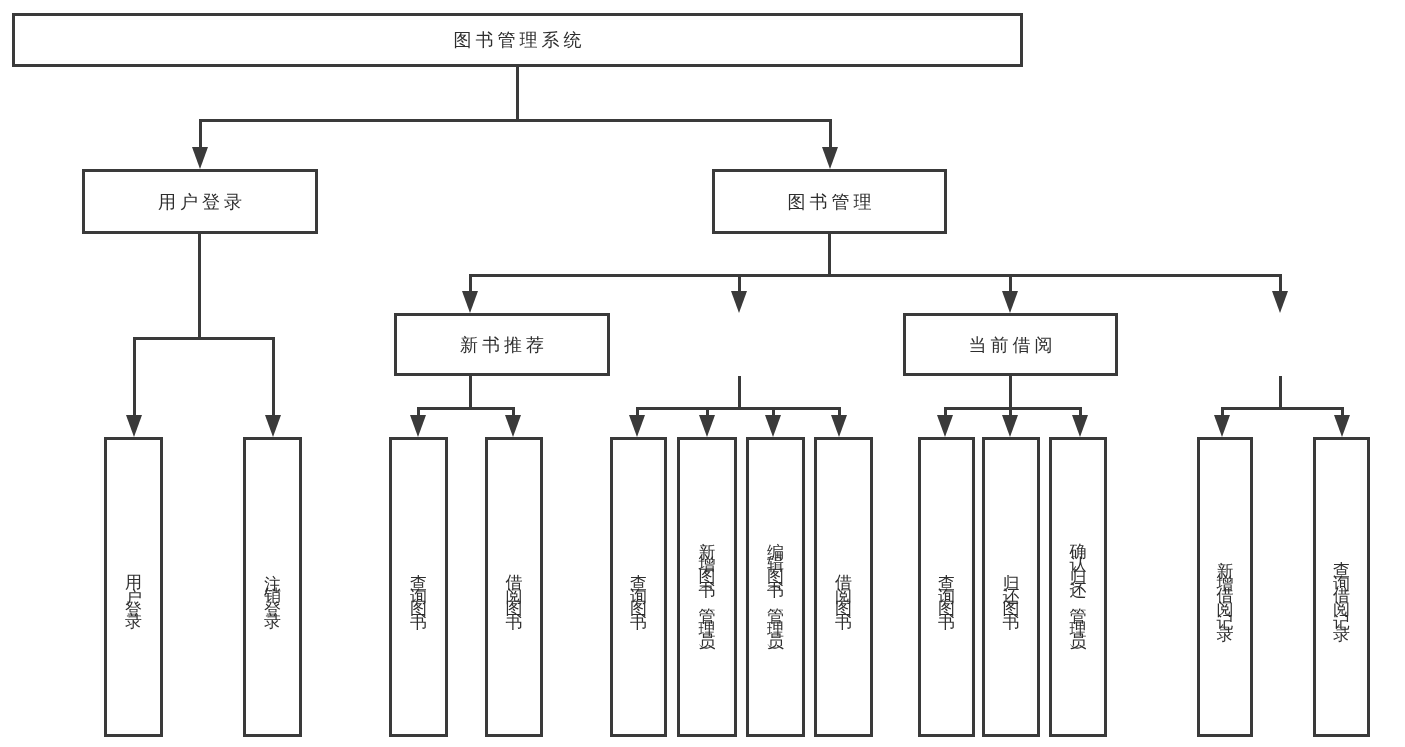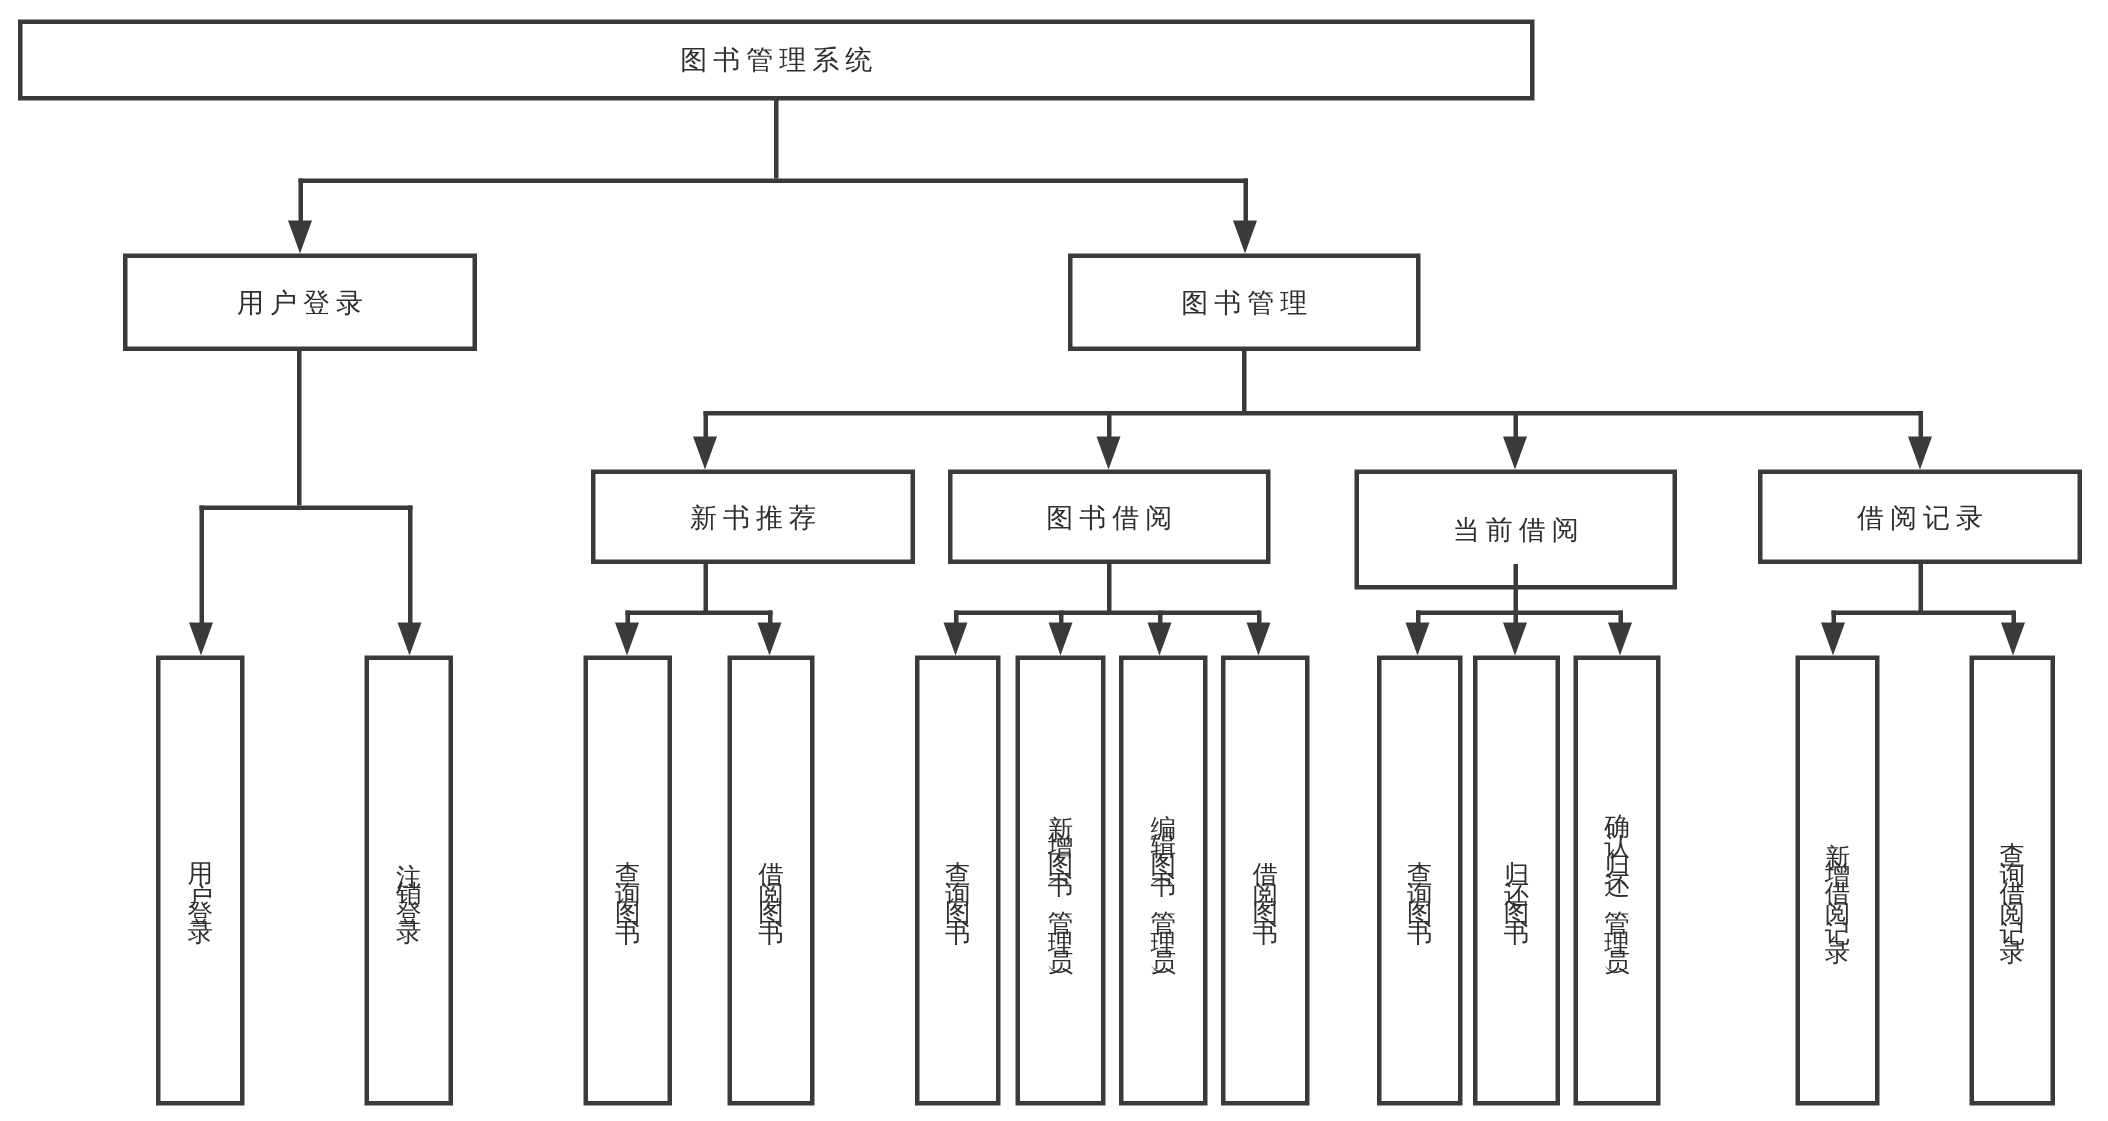--- a/index.html
+++ b/index.html
@@ -95,28 +95,22 @@
   <div class="vline" style="left:738px;top:274px;height:19px;"></div>
   <div class="arrow" style="left:731px;top:291px;"></div>
   <div class="vline" style="left:1009px;top:274px;height:19px;"></div>
   <div class="arrow" style="left:1002px;top:291px;"></div>
   <div class="vline" style="left:1279px;top:274px;height:19px;"></div>
   <div class="arrow" style="left:1272px;top:291px;"></div>
 
   <div class="box" style="left:362px;top:313px;width:216px;height:63px;margin-left:32px;">
     <span class="hlabel">新书推荐</span>
   </div>
-  <div class="box" style="left:632px;top:313px;width:215px;height:63px;">
-    <span class="hlabel">图书借阅</span>
-  </div>
-  <div class="box" style="left:903px;top:313px;width:215px;height:80px;">
+  <div class="box" style="left:903px;top:313px;width:215px;height:63px;">
     <span class="hlabel">当前借阅</span>
-  </div>
-  <div class="box" style="left:1172px;top:313px;width:216px;height:63px;">
-    <span class="hlabel">借阅记录</span>
   </div>
 
   <div class="vline" style="left:469px;top:376px;height:34px;"></div>
   <div class="hline" style="left:417px;top:407px;width:98px;"></div>
   <div class="vline" style="left:417px;top:407px;height:10px;"></div>
   <div class="arrow" style="left:410px;top:415px;"></div>
   <div class="vline" style="left:512px;top:407px;height:10px;"></div>
   <div class="arrow" style="left:505px;top:415px;"></div>
 
   <div class="vline" style="left:738px;top:376px;height:34px;"></div>

